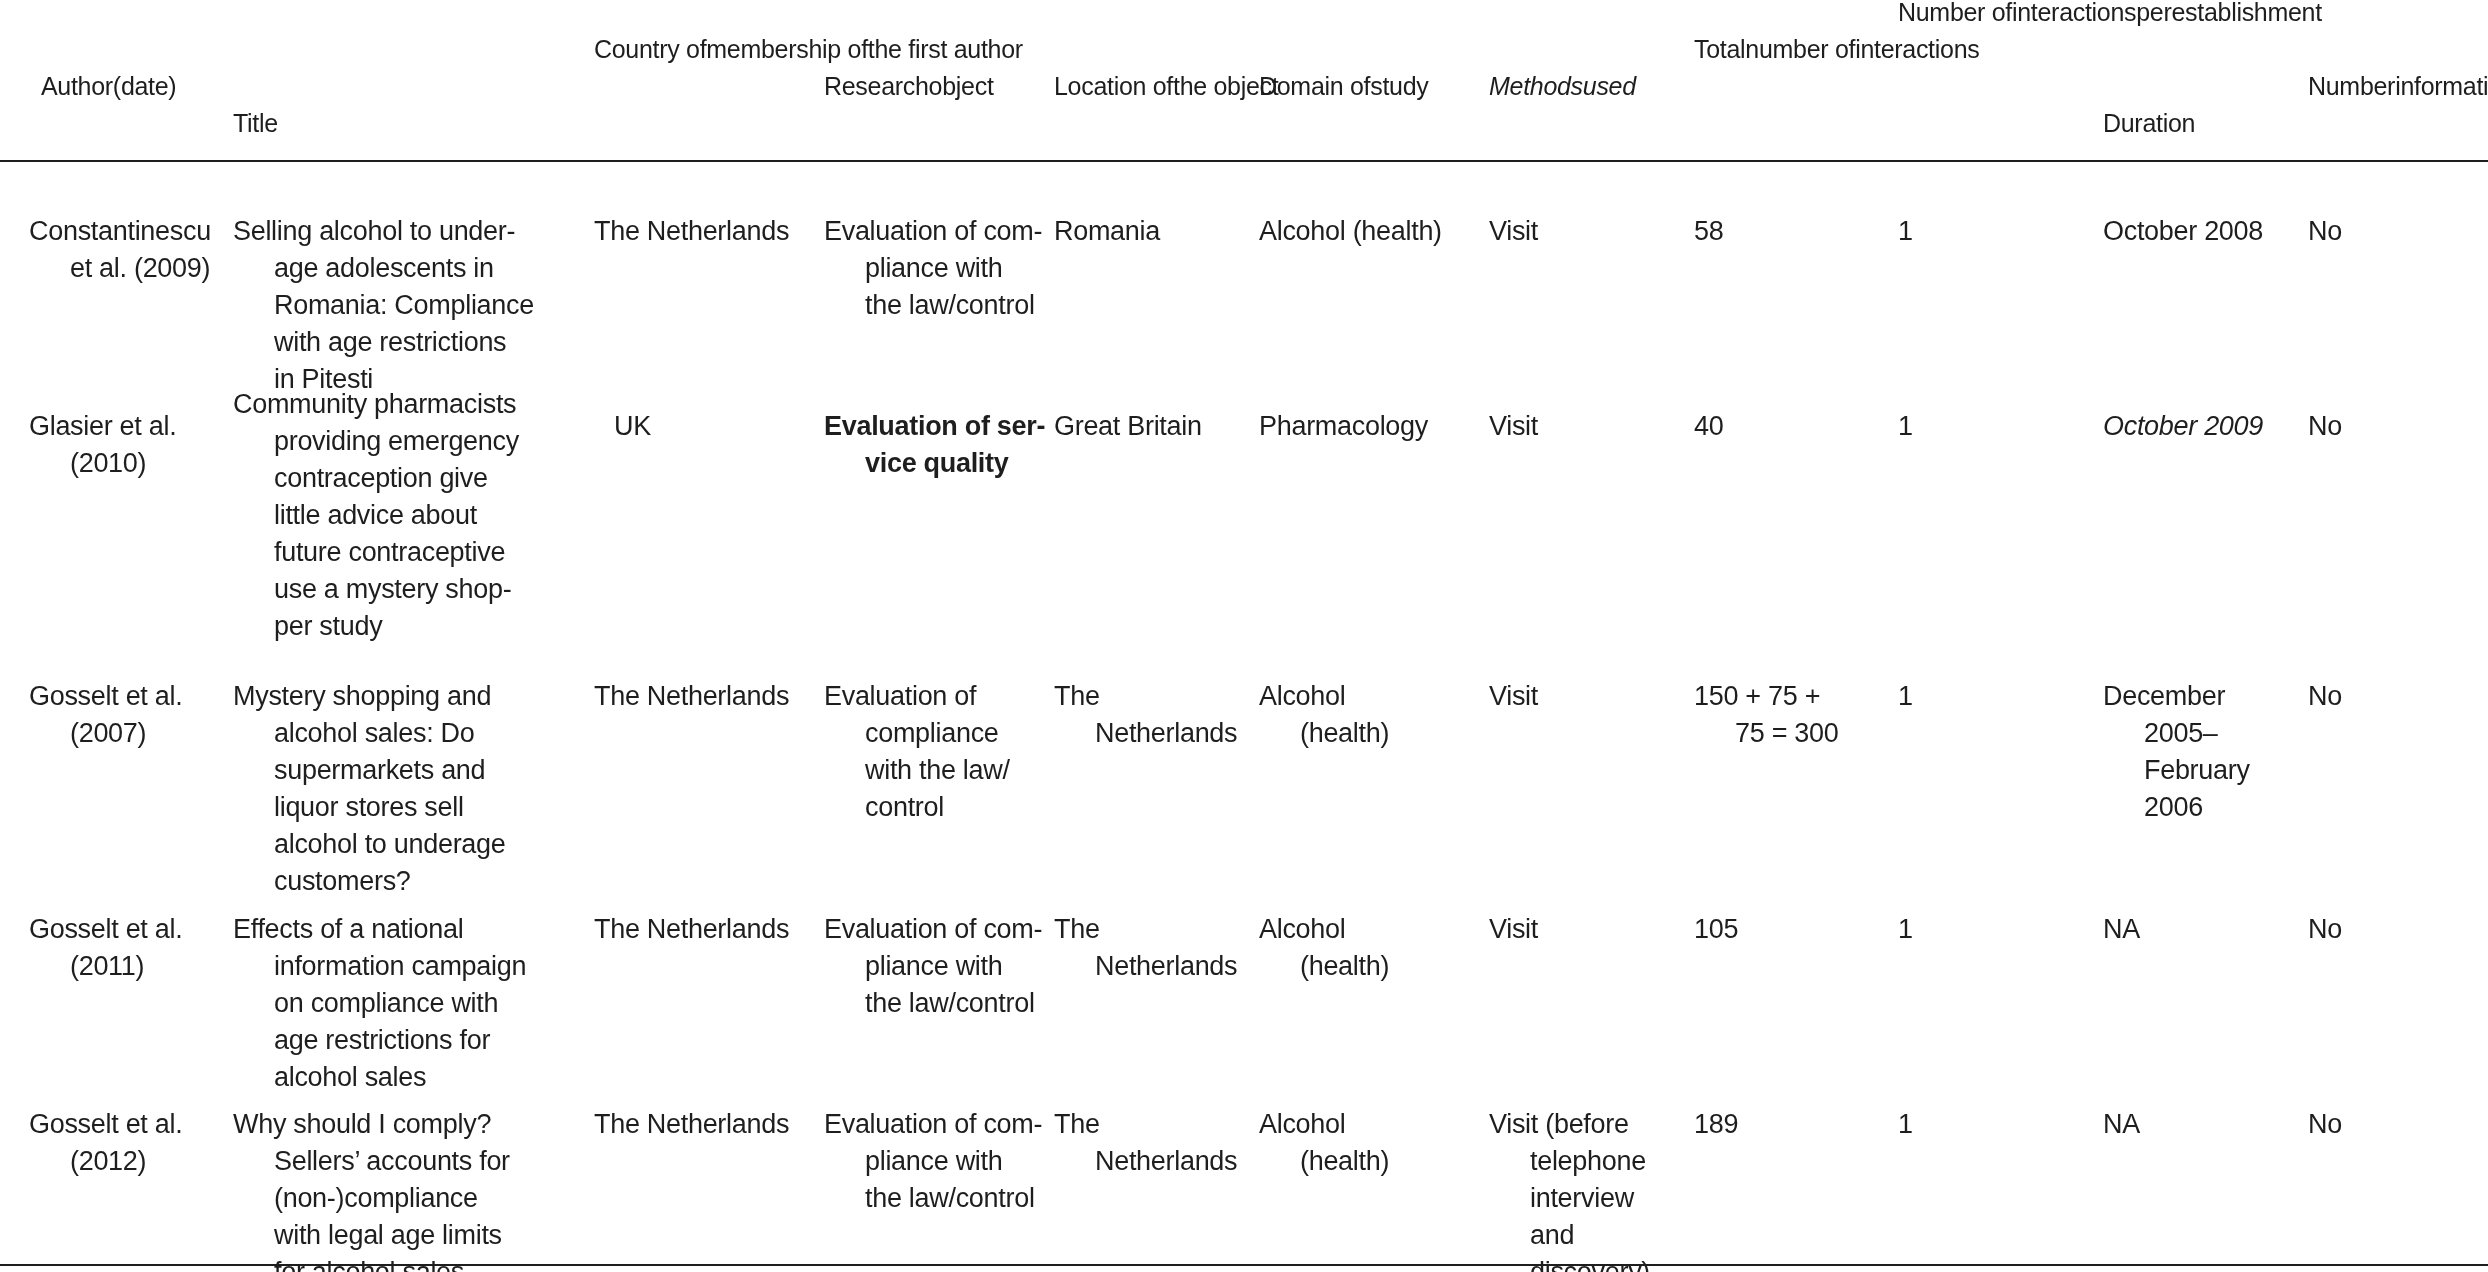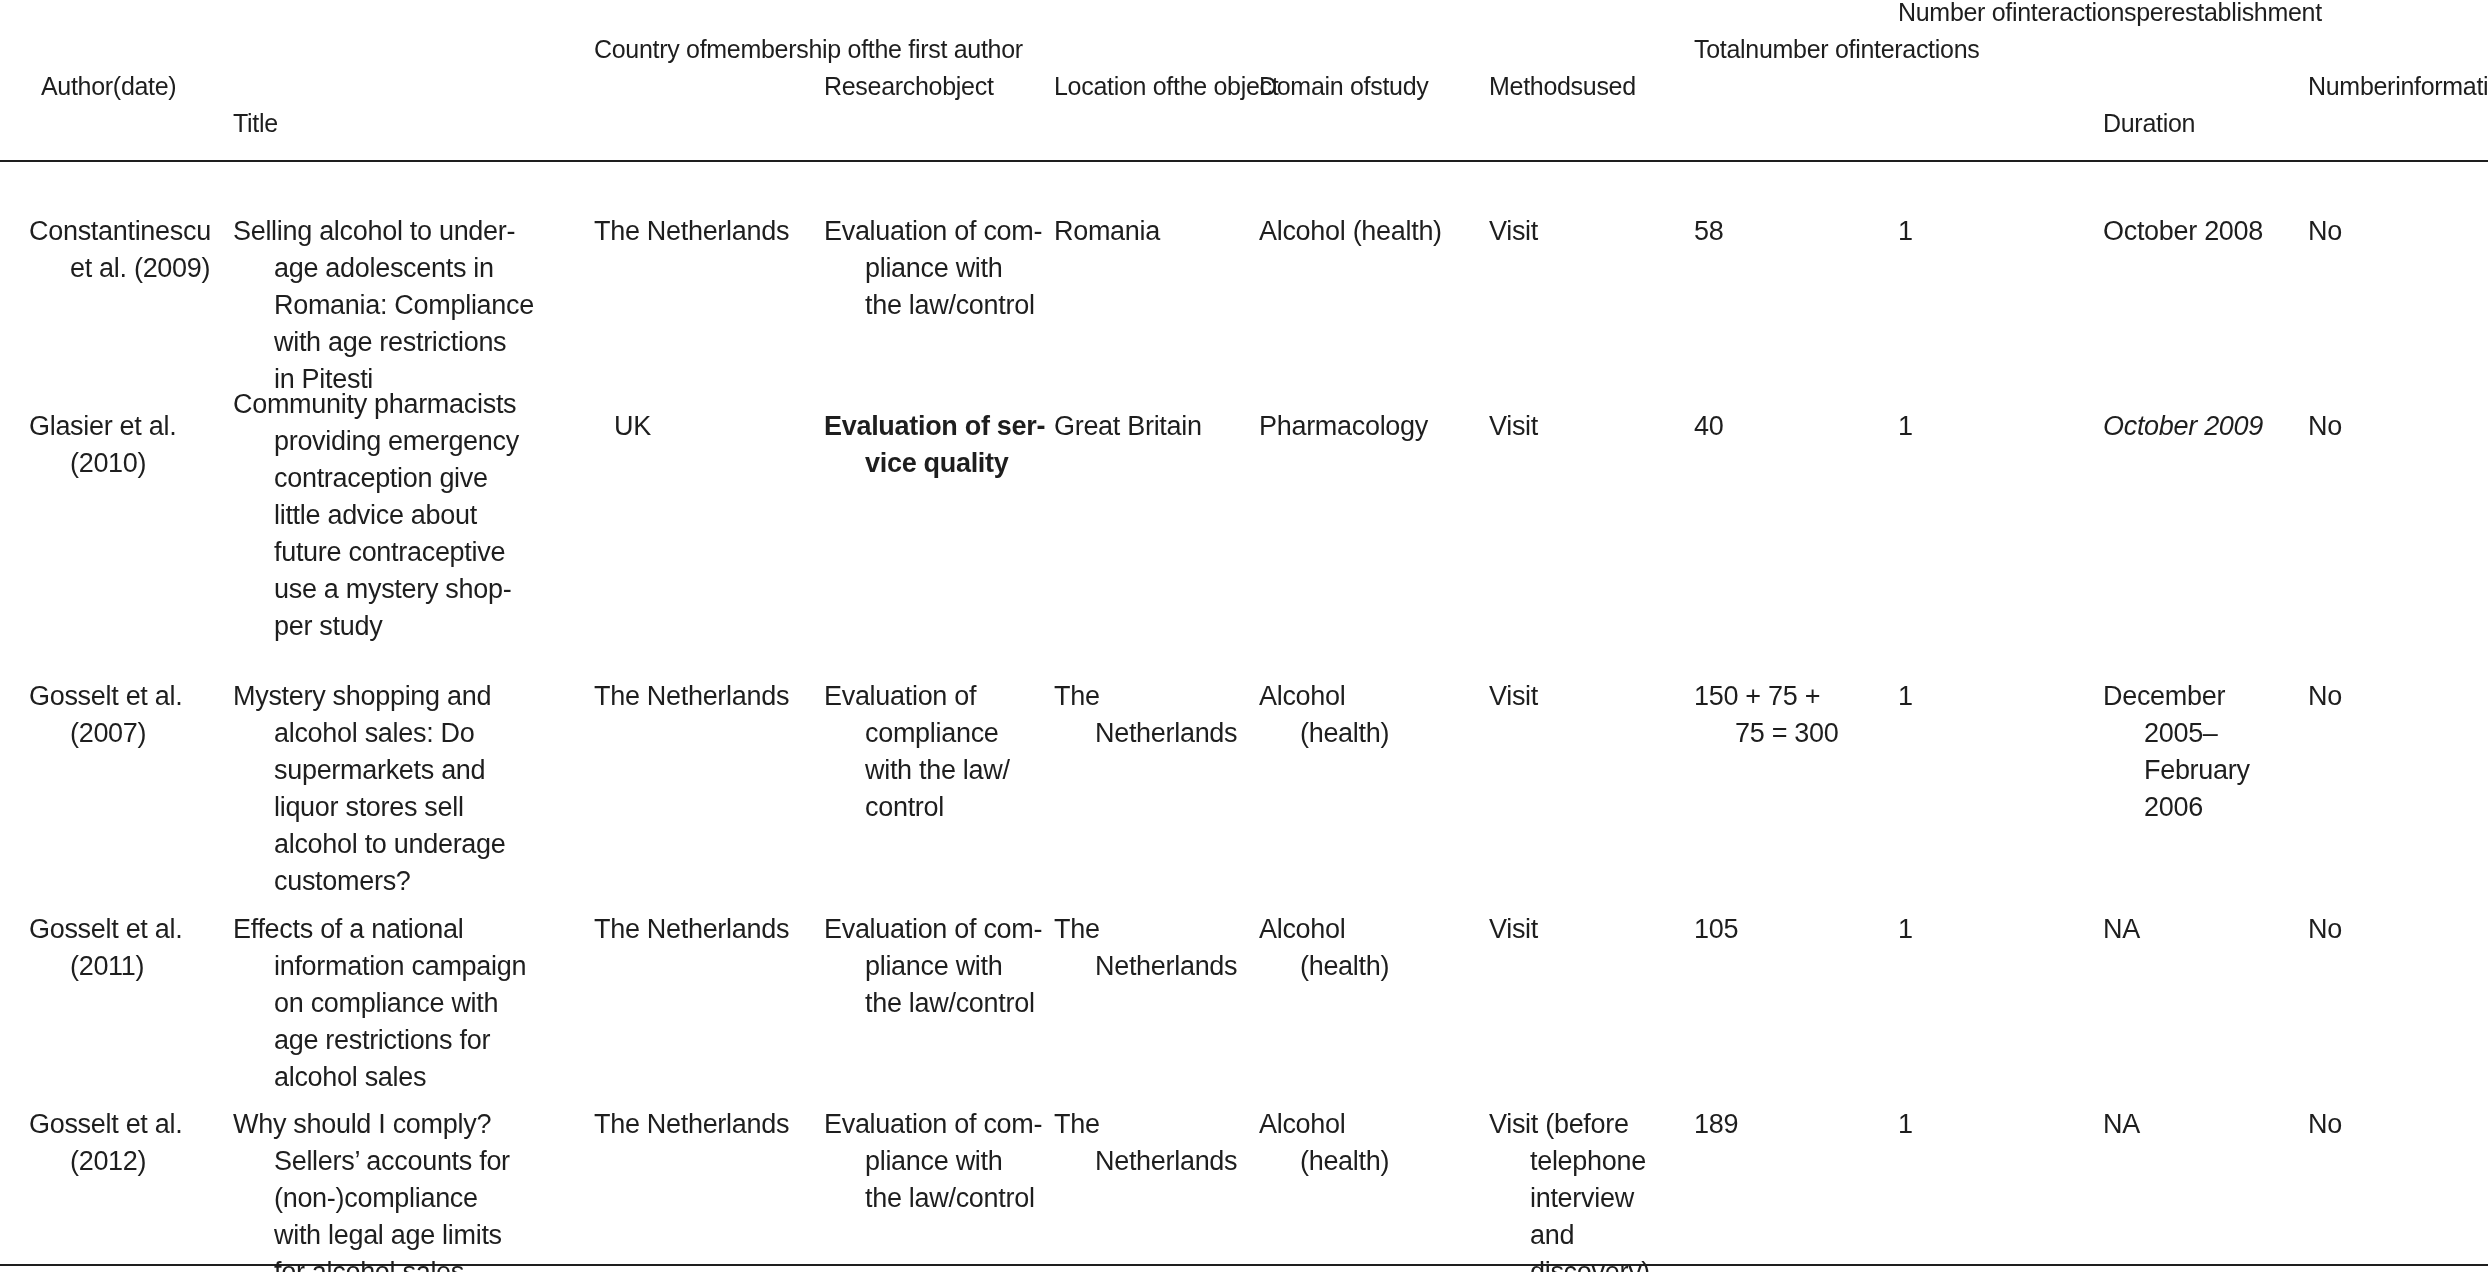--- a/index.html
+++ b/index.html
@@ -15,21 +15,21 @@
 </head>
 <body>
 
 <div class="tbl" id="tbl">
     <div class="hdr" style="left: 41px; top: 68px;"><span class="ln">Author</span><span class="ln">(date)</span></div>
     <div class="hdr" style="left: 233px; top: 105px;"><span class="ln">Title</span></div>
     <div class="hdr" style="left: 594px; top: 31px;"><span class="ln">Country of</span><span class="ln">membership of</span><span class="ln">the first author</span></div>
     <div class="hdr" style="left: 824px; top: 68px;"><span class="ln">Research</span><span class="ln">object</span></div>
     <div class="hdr" style="left: 1054px; top: 68px;"><span class="ln">Location of</span><span class="ln">the object</span></div>
     <div class="hdr" style="left: 1259px; top: 68px;"><span class="ln">Domain of</span><span class="ln">study</span></div>
-    <div class="hdr" style="left: 1489px; top: 68px;"><span class="ln">Methods</span><span class="ln">used</span></div>
+    <div class="hdr" style="left: 1489px; top: 68px; font-style: italic;"><span class="ln">Methods</span><span class="ln">used</span></div>
     <div class="hdr" style="left: 1694px; top: 31px;"><span class="ln">Total</span><span class="ln">number of</span><span class="ln">interactions</span></div>
     <div class="hdr" style="left: 1898px; top: -6px;"><span class="ln">Number of</span><span class="ln">interactions</span><span class="ln">per</span><span class="ln">establishment</span></div>
     <div class="hdr" style="left: 2103px; top: 105px; text-align: center;"><span class="ln">Duration</span></div>
     <div class="hdr" style="left: 2308px; top: 68px;"><span class="ln">Number</span><span class="ln">information</span></div>
     <div class="hline" style="top: 160px; left: 0px; width: 2488px; height: 2px;"></div>
     <div class="cell" style="left: 29px; top: 179px;">
       <span class="ln">Constantinescu</span>
       <span class="ln ind">et al. (2009)</span>
     </div>
     <div class="cell" style="left: 233px; top: 179px;">

